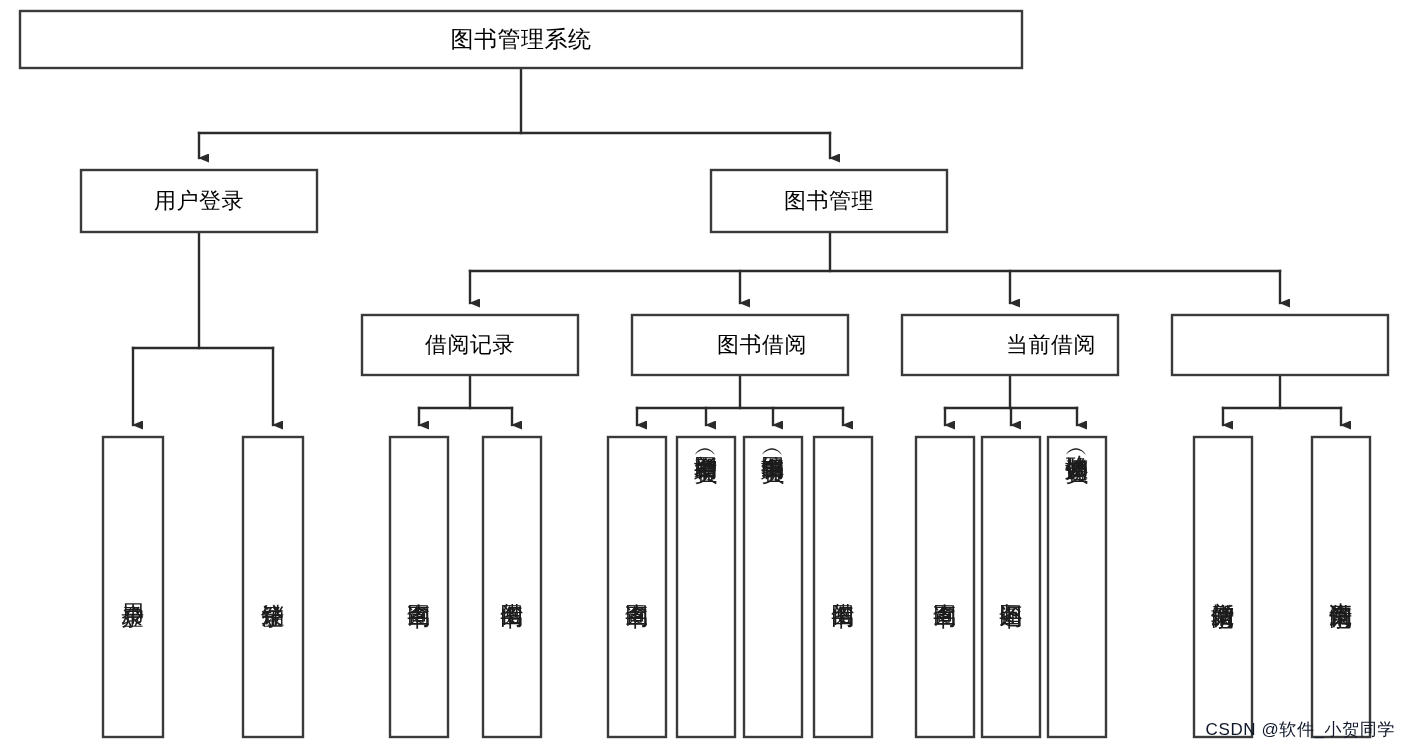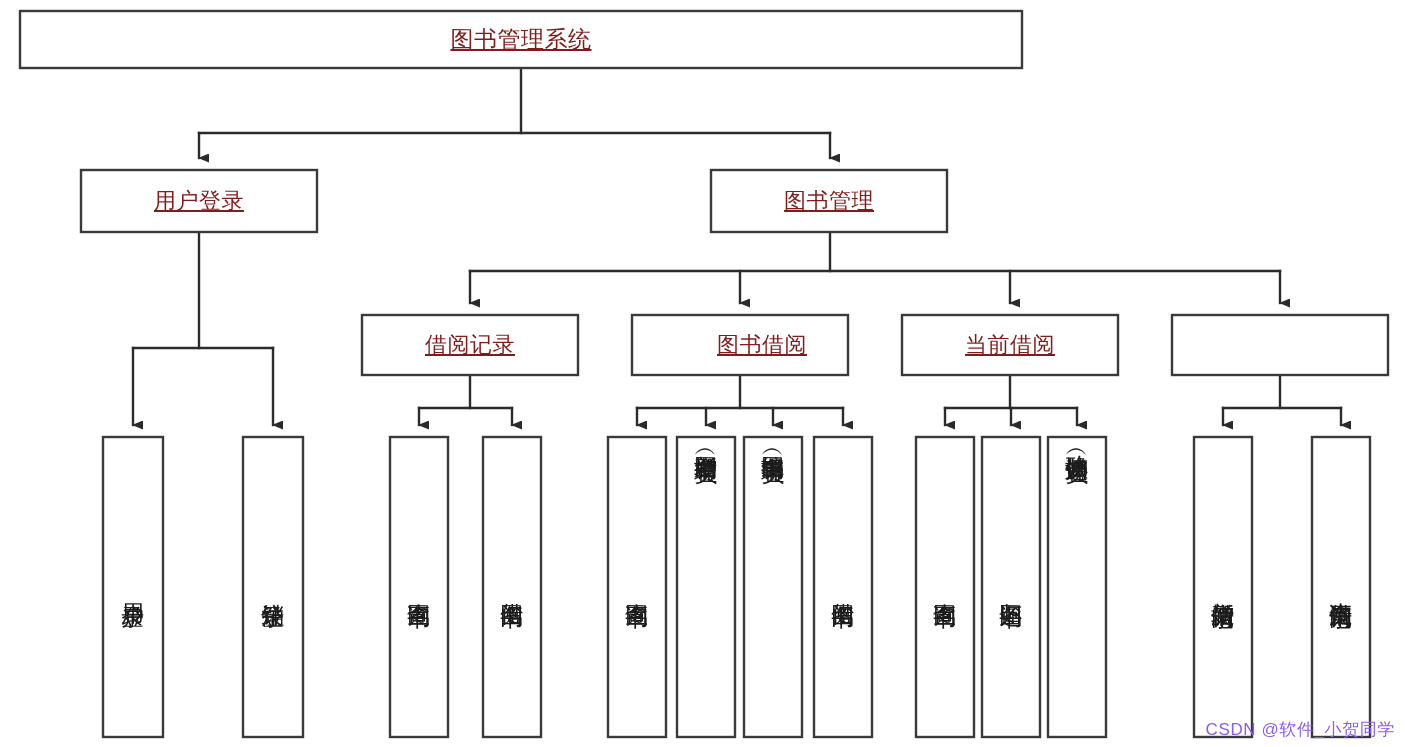--- a/index.html
+++ b/index.html
@@ -58,35 +58,34 @@
   .horiz-label-wrap {
     position: absolute;
     display: flex;
     align-items: center;
     justify-content: center;
     pointer-events: none;
   }
   .horiz-label {
     font-family: "Liberation Sans", "DejaVu Sans", sans-serif;
     font-size: 22px;
-    color: #7f1d1d;
+    color: #000000;
     white-space: nowrap;
     letter-spacing: 0.5px;
-    text-decoration: underline;
   }
   .title-label {
     font-size: 23px;
   }
   #watermark {
     position: absolute;
     right: 10px;
     bottom: 6px;
     font-family: "Liberation Sans", "DejaVu Sans", sans-serif;
     font-size: 17px;
-    color: #8b5cf6;
+    color: #0f172a;
     letter-spacing: 0.6px;
     white-space: nowrap;
     pointer-events: none;
   }
 </style>
 </head>
 <body>
 
 <div id="diagram-root">
 
@@ -187,21 +186,21 @@
   </div>
 
   <div class="horiz-label-wrap" style="left:362px; top:315px; width:216px; height:60px;">
     <span class="horiz-label">借阅记录</span>
   </div>
 
   <div class="horiz-label-wrap" style="left:632px; top:315px; width:260px; height:60px;">
     <span class="horiz-label">图书借阅</span>
   </div>
 
-  <div class="horiz-label-wrap" style="left:902px; top:315px; width:216px; height:60px;">
+  <div class="horiz-label-wrap" style="left:902px; top:315px; width:216px; height:60px;padding-left:41px;">
     <span class="horiz-label">当前借阅</span>
   </div>
 
 
   <div class="vert-label-wrap" style="left:103px; top:437px; width:60px; height:300px;">
     <span class="vert-label">用户登录</span>
   </div>
   <div class="vert-label-wrap" style="left:243px; top:437px; width:60px; height:300px;">
     <span class="vert-label">注销登录</span>
   </div>

